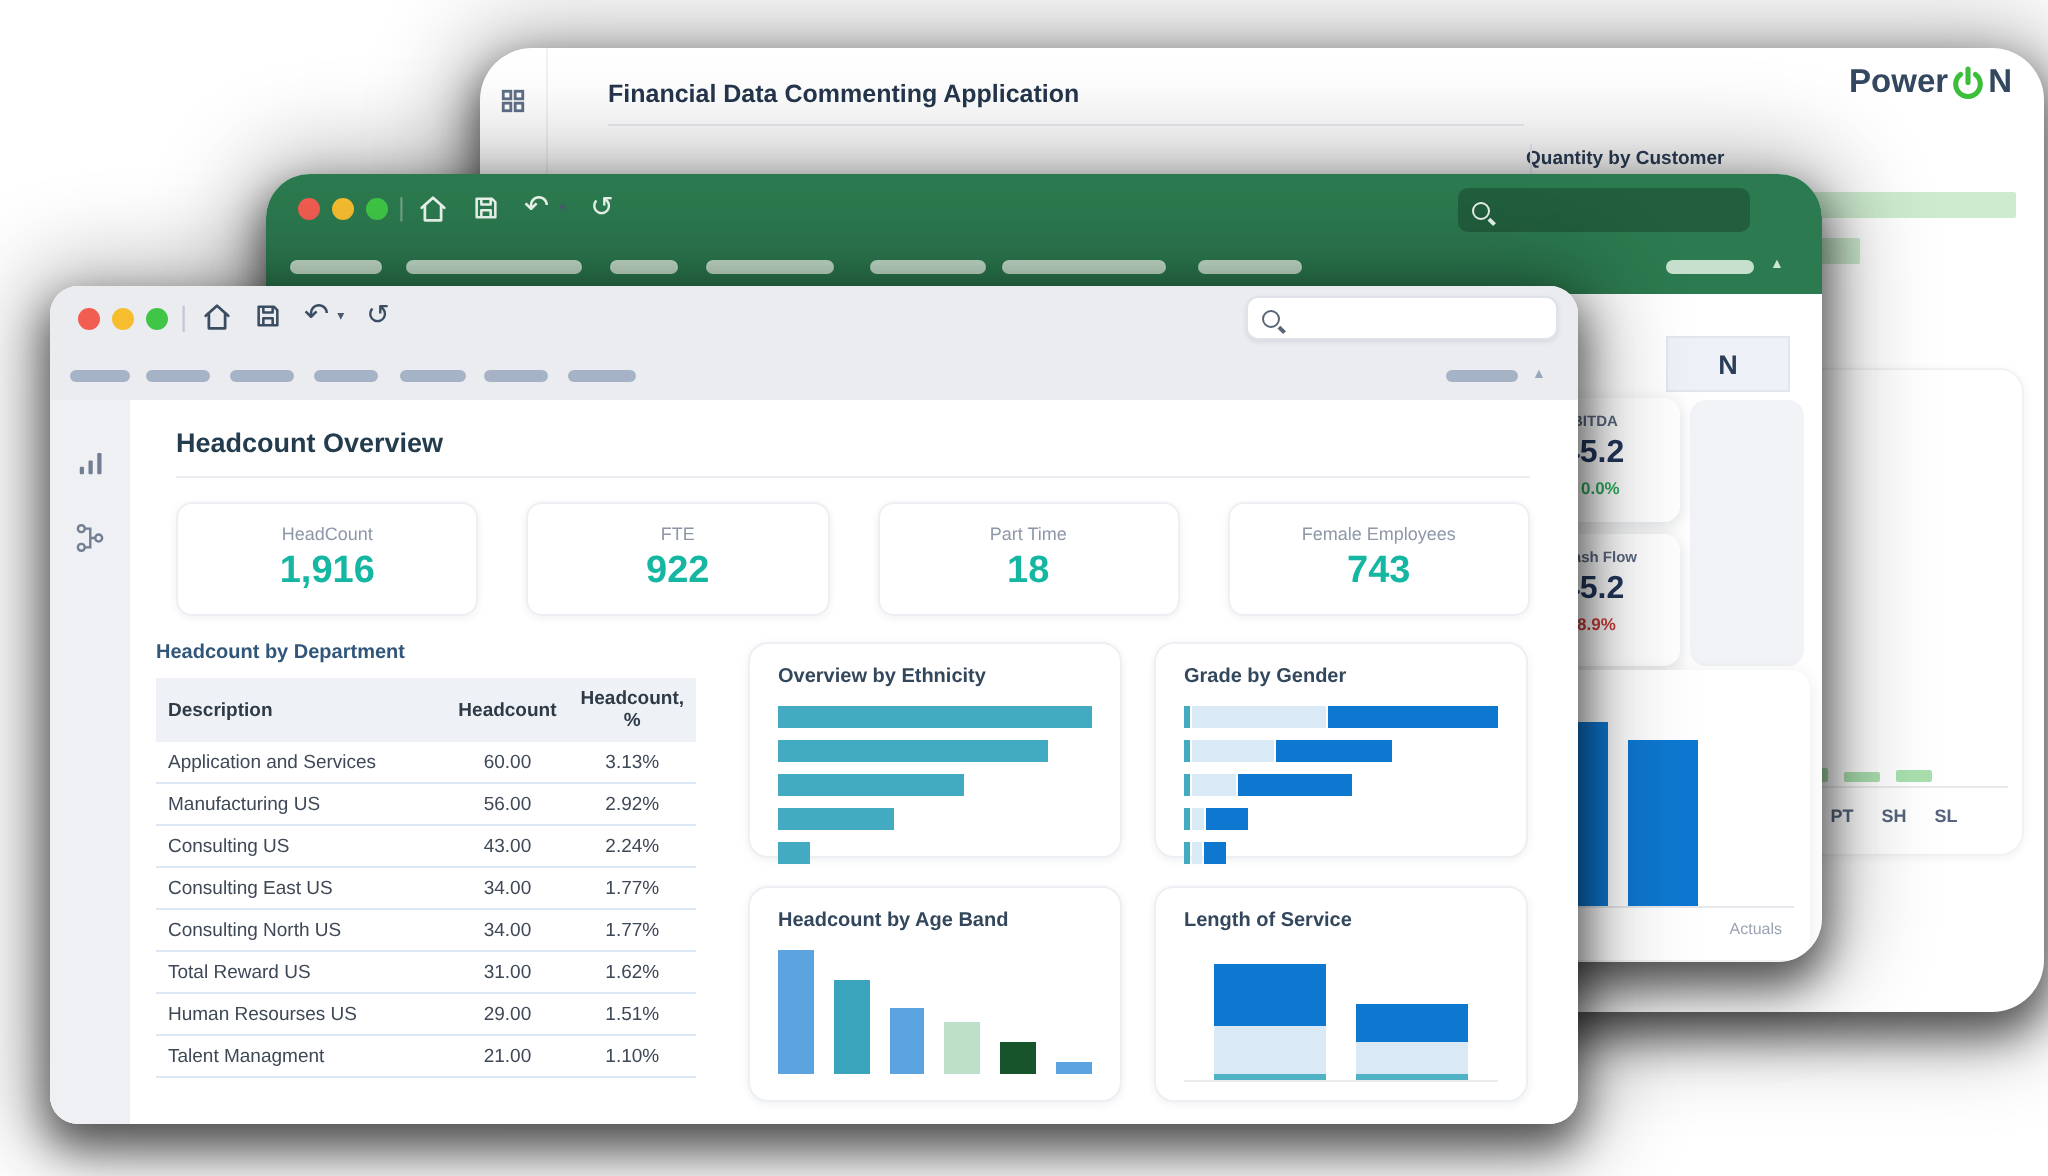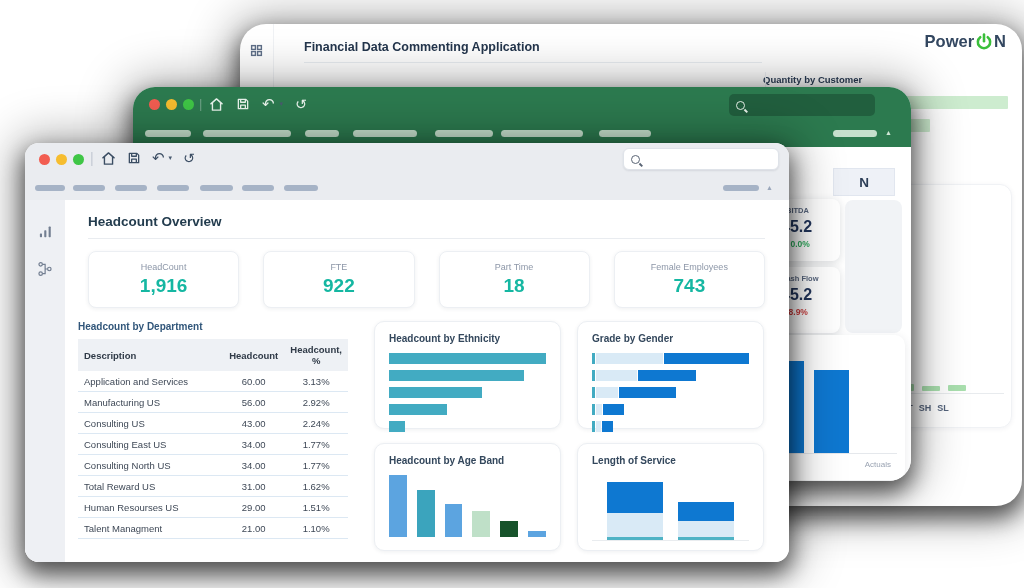--- a/index.html
+++ b/index.html
@@ -19,21 +19,21 @@
   .bw-panel-title { position:absolute; top:50px; font-size:9.5px; font-weight:bold; color:#2c3e57; }
   #bw-margin-title { left:364px;margin-top:44px; } #bw-quantity-title { left:523px; }
   .bw-vdivider { position:absolute; left:525px; top:48px; width:1px; height:152px; background:#eef1f5; }
   #quantity-chart { position:absolute; left:540px; top:72px; width:228px; display:flex; flex-direction:column; gap:10px; }
   #quantity-chart .hbar { height:13px; border-radius:1px; }
   .bw-mini-card { position:absolute; left:645px; top:160px; width:127px; height:244px; border:1px solid #f0f2f5;
                   border-radius:12px; background:#fff; box-shadow:0 1px 5px rgba(30,40,60,.06); }
   #mini-chart { position:absolute; left:10px; bottom:36px; width:104px; height:7px; display:flex; gap:8px; align-items:flex-end; }
   #mini-chart .vcol { width:18px; border-radius:1px; }
   .bw-mini-axis { position:absolute; left:6px; bottom:33px; width:112px; height:1px; background:#e8ebee; }
-  .bw-mini-labels { position:absolute; left:12px; bottom:14px; width:104px; display:flex; }
+  .bw-mini-labels { position:absolute; left:26px; bottom:14px; width:104px; display:flex; gap:8px; }
   .bw-mini-labels span { width:18px; text-align:center; font-size:9px; font-weight:bold; color:#55647c; }
 
   
   #middle-window { left:133px; top:87px; width:778px; height:394px; border-radius:22px; z-index:2; }
   .mw-green { position:relative; height:60px; background:#2c7a4f; }
   .mw-titlerow { position:relative; height:36px; }
   .lights { position:absolute; display:flex; gap:6px; }
   .mw-titlerow .lights { left:16px; top:12px; }
   .light { width:11px; height:11px; border-radius:50%; }
   .light.red{background:#f25d51;} .light.yellow{background:#f6bd2f;} .light.green{background:#3fc646;}
@@ -367,21 +367,21 @@
                       <td class="num">21.00</td>
                       <td class="num">1.10%</td>
                     </tr>
                   </tbody>
               </table>
 
             </div>
           </div>
           <div class="charts-grid">
             <div class="chart-card">
-              <div class="chart-title">Headcount by Ethnicity</div>
+              <div class="chart-title">Overview by Ethnicity</div>
               <div class="hbar-plot">
                   <div class="hbar" style="width: 100%; background: rgb(66, 171, 194);"></div>
                   <div class="hbar" style="width: 86%; background: rgb(66, 171, 194);"></div>
                   <div class="hbar" style="width: 59%; background: rgb(66, 171, 194);"></div>
                   <div class="hbar" style="width: 37%; background: rgb(66, 171, 194);"></div>
                   <div class="hbar" style="width: 10%; background: rgb(66, 171, 194);"></div>
                 </div>
             </div>
             <div class="chart-card">
               <div class="chart-title">Grade by Gender</div>

